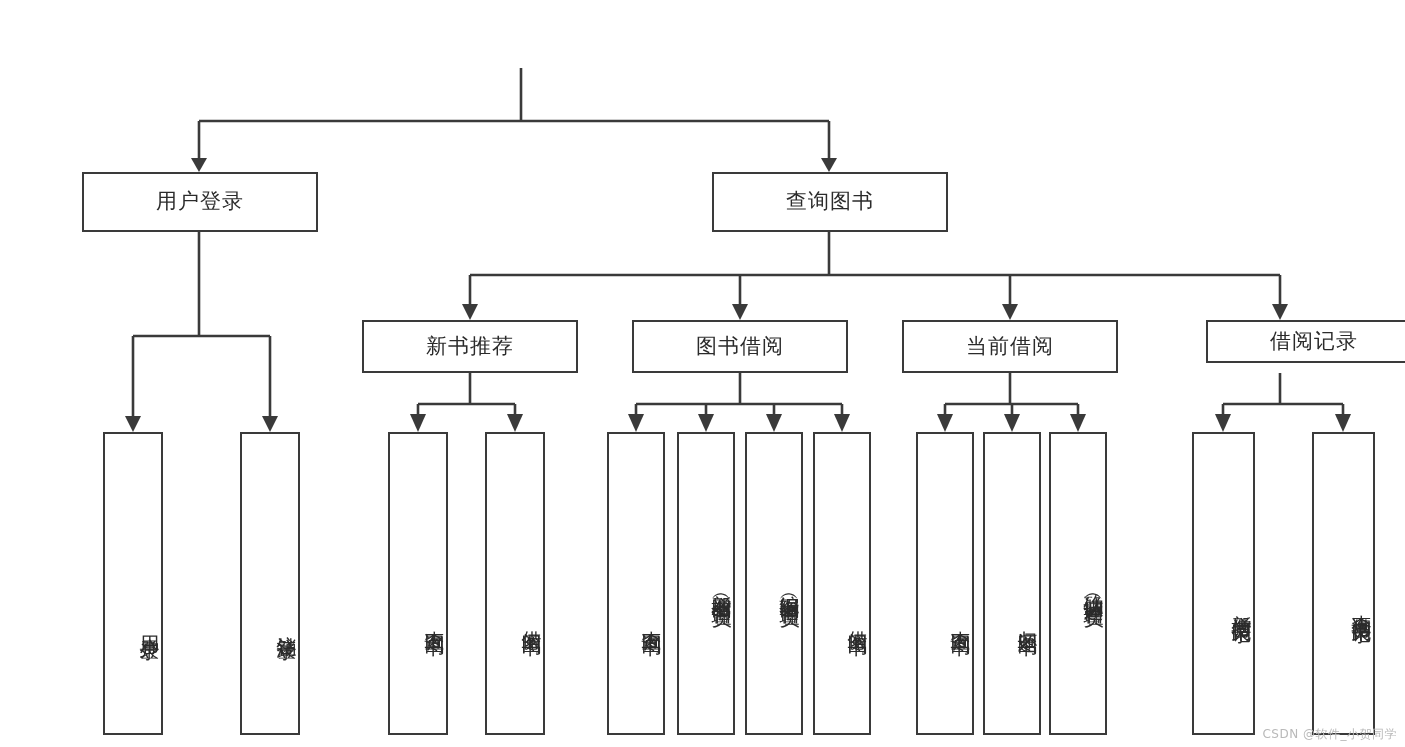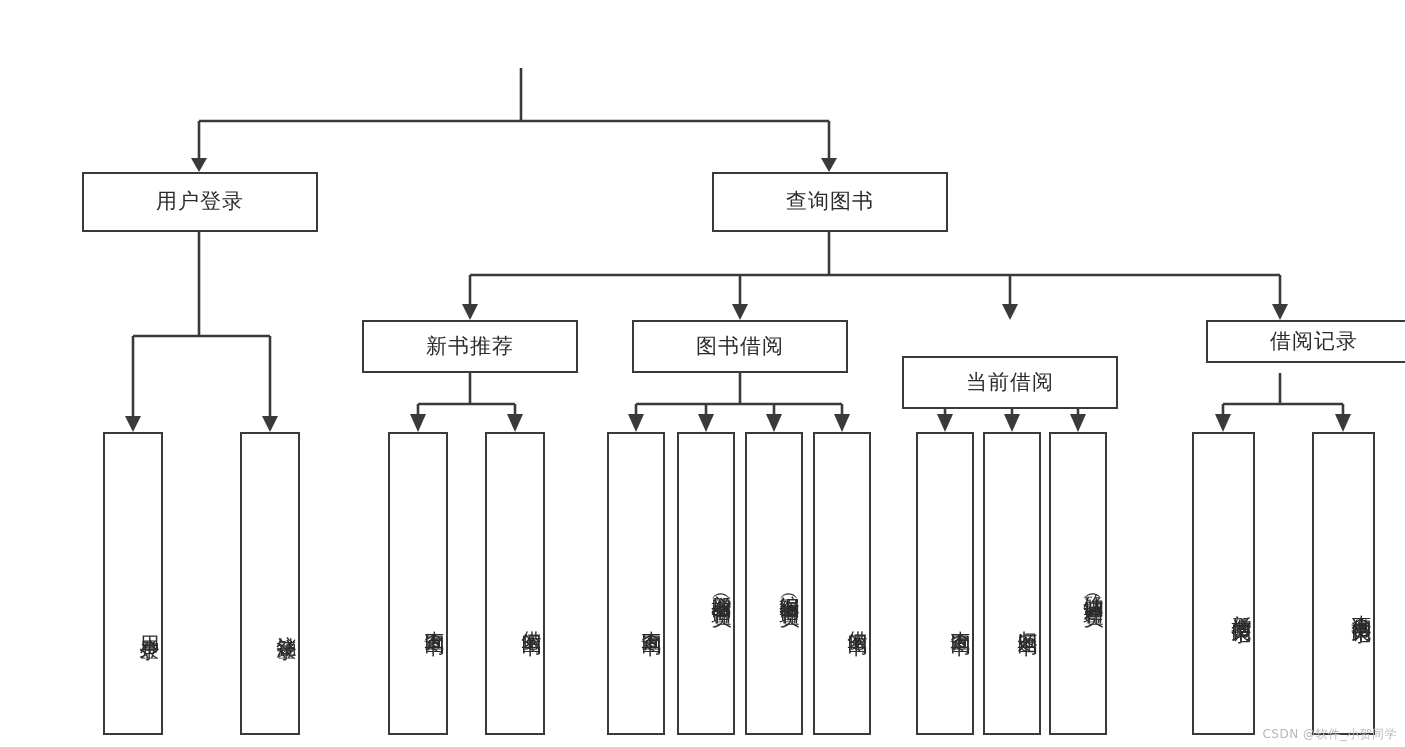--- a/index.html
+++ b/index.html
@@ -114,21 +114,21 @@
     <line x1="1343" y1="404" x2="1343" y2="418"></line>
     <polygon points="1335,414 1351,414 1343,432"></polygon>
   </svg>
 
 
   <div class="node h" style="left:82px;top:172px;width:236px;height:60px;">用户登录</div>
   <div class="node h" style="left:712px;top:172px;width:236px;height:60px;">查询图书</div>
 
   <div class="node h" style="left:632px;top:320px;width:216px;height:53px;">图书借阅</div>
   <div class="node h" style="left:362px;top:320px;width:216px;height:53px;">新书推荐</div>
-  <div class="node h" style="left:902px;top:320px;width:216px;height:53px;margin-top:36px;">当前借阅</div>
+  <div class="node h" style="left:902px;top:320px;width:216px;height:53px;">当前借阅</div>
   <div class="node h" style="left:1190px;top:320px;width:216px;height:43px;margin-left:16px;">借阅记录</div>
 
   <div class="node v" style="left:103px;top:432px;width:60px;height:303px;padding-top:80px;">用户登录</div>
   <div class="node v" style="left:240px;top:432px;width:60px;height:303px;padding-top:80px;">注销登录</div>
 
   <div class="node v" style="left:388px;top:432px;width:60px;height:303px;padding-top:70px;">查询图书</div>
   <div class="node v" style="left:485px;top:432px;width:60px;height:303px;padding-top:70px;">借阅图书</div>
 
   <div class="node v" style="left:607px;top:432px;width:58px;height:303px;padding-top:70px;">查询图书</div>
   <div class="node v top" style="left:677px;top:432px;width:58px;height:303px;padding-top:8px;">新增图书（管理员）</div>

